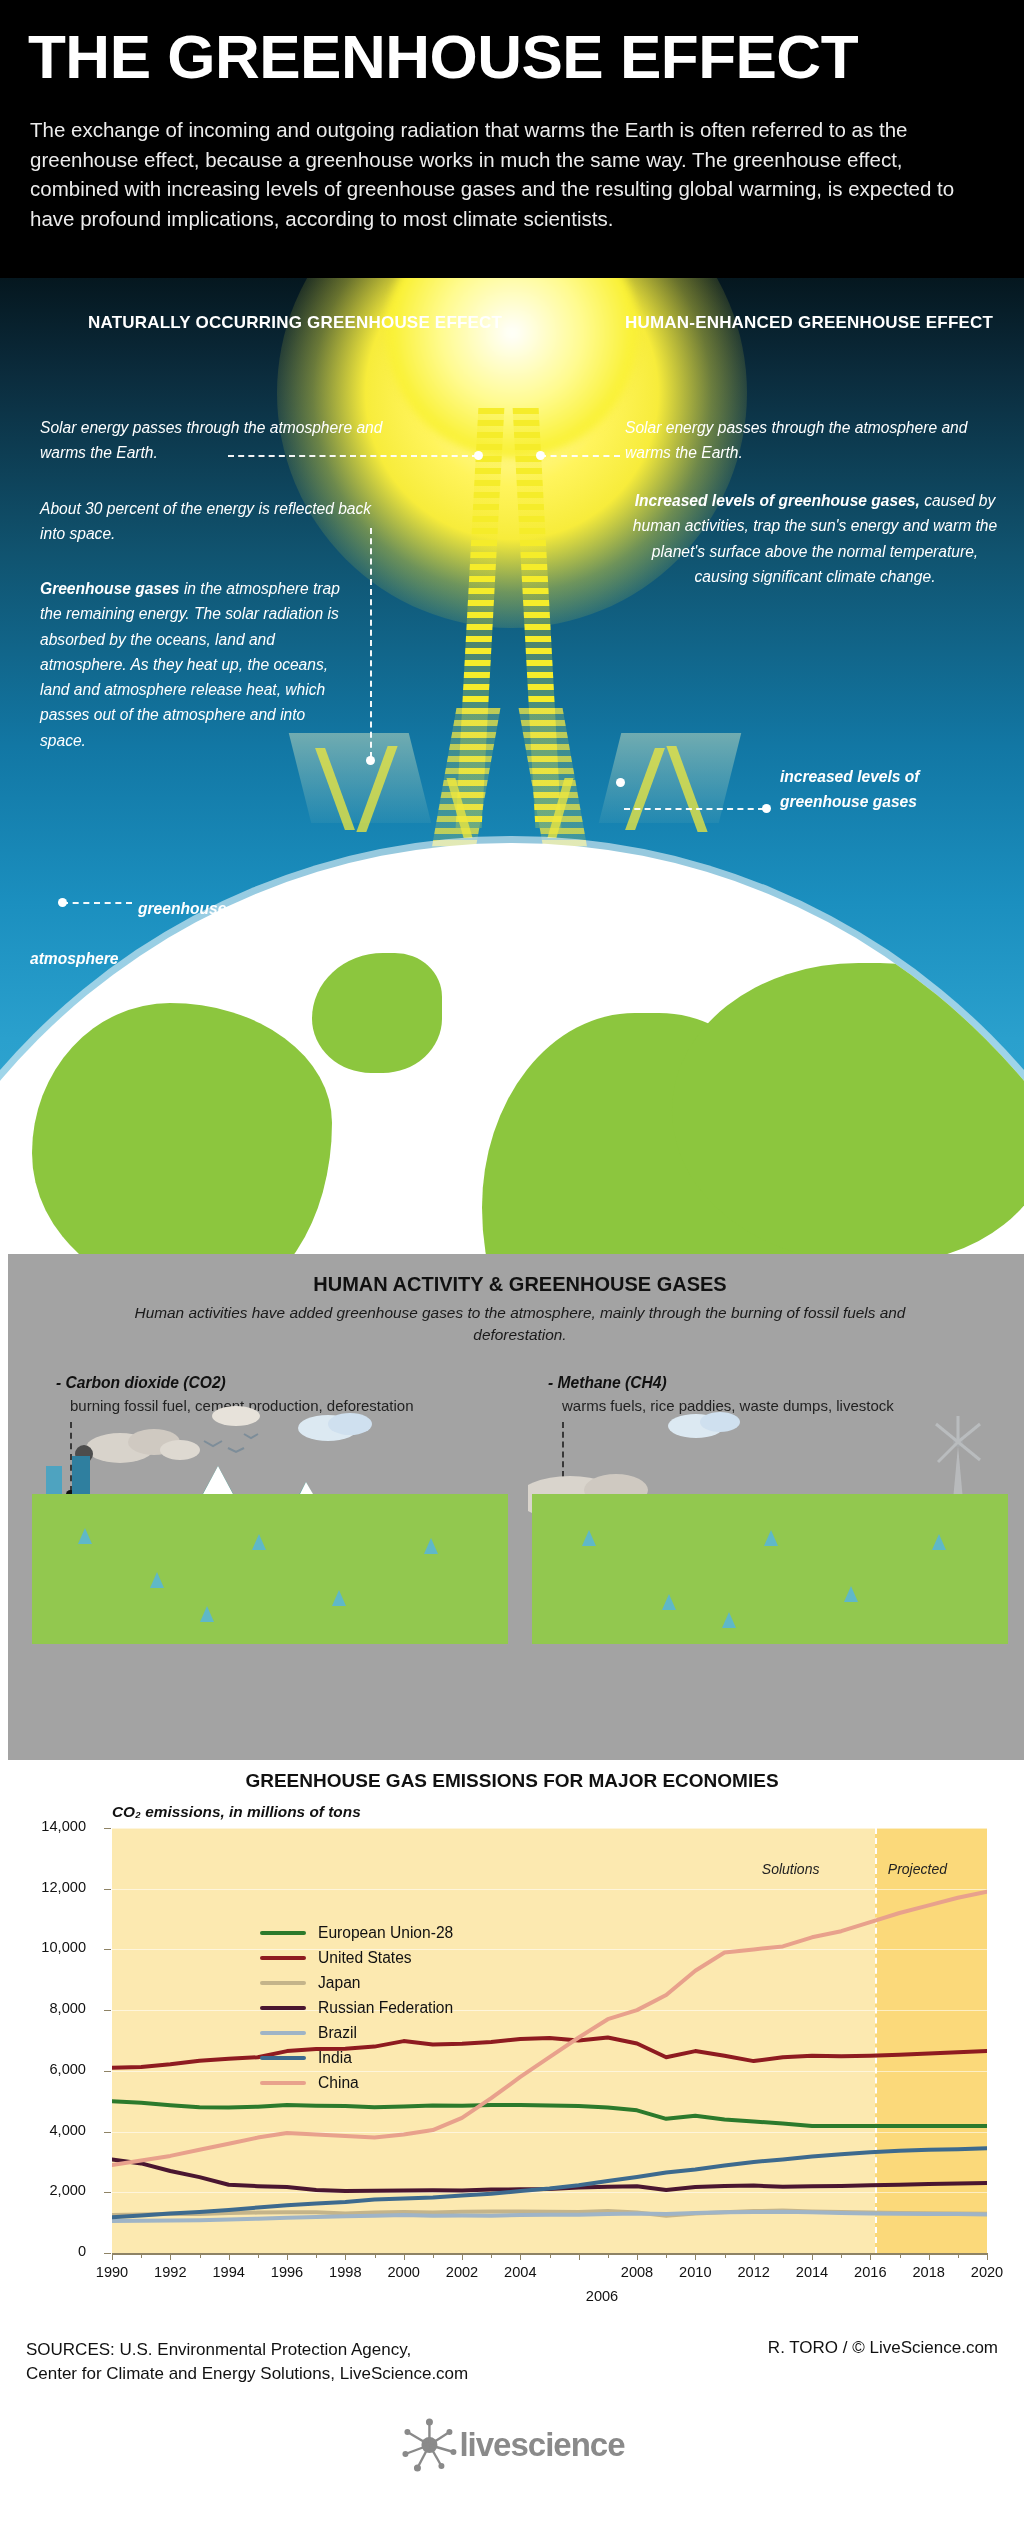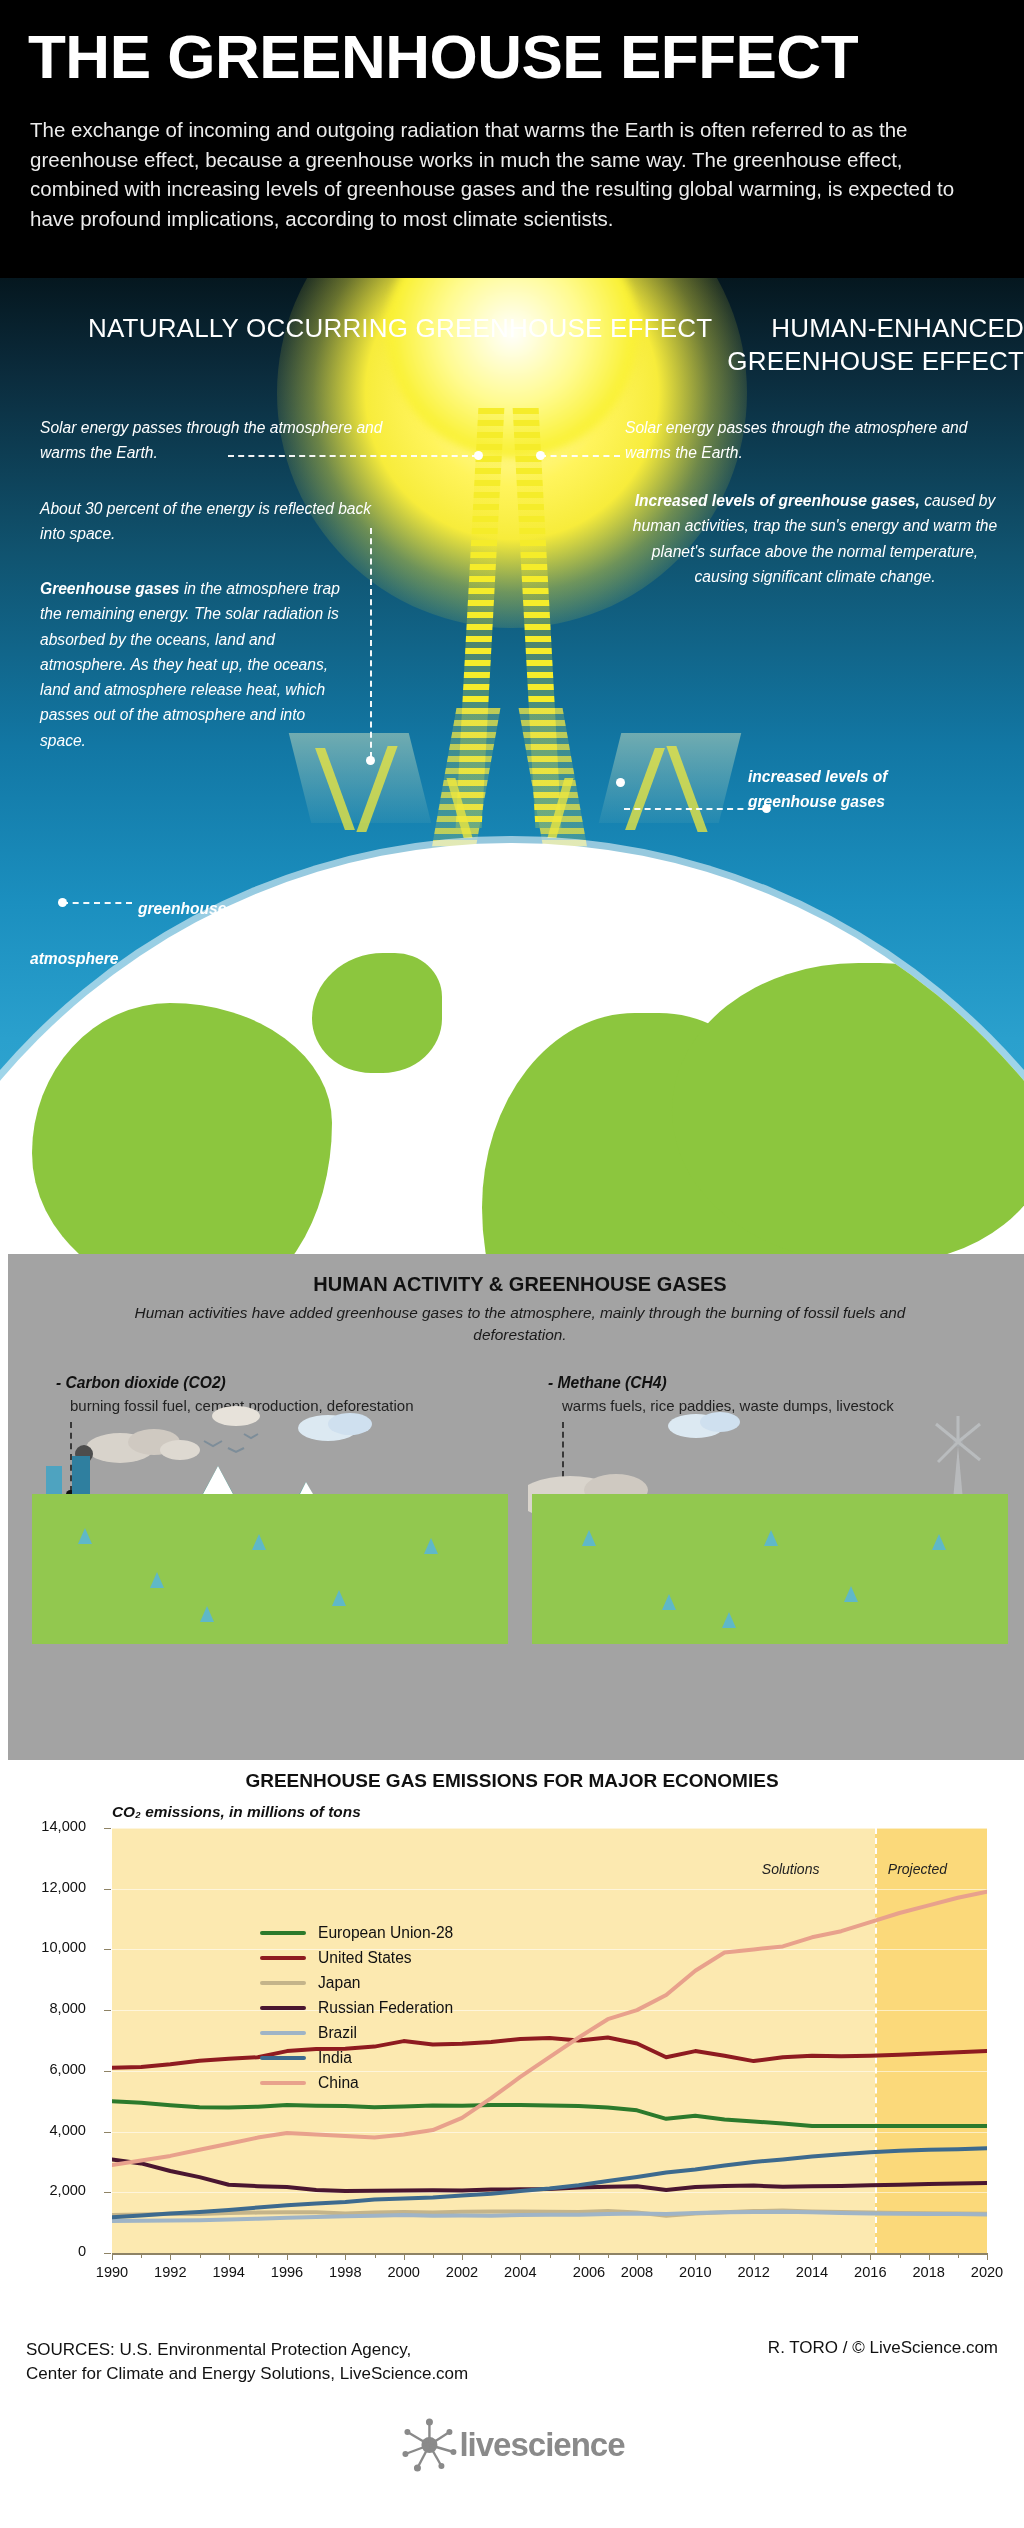--- a/index.html
+++ b/index.html
@@ -34,32 +34,32 @@
   .beam.b1{left:467px;transform:skewX(-3.1deg);}
   .beam.b2{left:524px;transform:skewX(3.1deg);}
   .beam-wide{position:absolute;top:430px;width:44px;height:300px;
         background:repeating-linear-gradient(to bottom,rgba(231,225,70,.8) 0 6px,rgba(231,225,70,.2) 6px 12px);}
   .beam-wide.w1{left:430px;transform:skewX(-10deg);}
   .beam-wide.w2{left:545px;transform:skewX(10deg);}
 
   .zig{position:absolute;background:rgba(240,232,60,.75);}
   .panel-glow{position:absolute;background:linear-gradient(to bottom,rgba(255,255,200,.40),rgba(255,255,190,.05));}
 
-  .sec-head{position:absolute;color:#fff;font-size:26px;font-weight:normal;line-height:1.28;letter-spacing:.2px;text-align:right;}
+  .sec-head{position:absolute;color:#fff;font-size:17px;font-weight:bold;line-height:1.28;letter-spacing:.2px;text-align:right;}
   .sec-head.left{left:88px;top:34px;}
   .sec-head.right{left:625px;top:34px;}
 
   .note{position:absolute;color:#fff;font-size:15.6px;font-style:italic;line-height:1.62;}
   .note b{font-weight:bold;font-style:italic;}
   .n1{left:40px;top:137px;width:380px;}
   .n2{left:40px;top:218px;width:360px;}
   .n3{left:40px;top:298px;width:300px;}
   .r1{left:625px;top:137px;width:390px;}
   .r2{left:625px;top:210px;width:380px;text-align:center;}
-  .r3{left:748px;top:486px;width:190px;}
+  .r3{left:780px;top:486px;width:190px;}
   .lbl-gg{left:138px;top:618px;width:150px;font-weight:bold;}
   .lbl-atm{left:30px;top:668px;width:200px;font-weight:bold;}
 
   .dleader{position:absolute;border-top:2px dashed #fff;opacity:.95;height:0;}
   .dleader.v{border-top:none;border-left:2px dashed #fff;width:0;}
   .dot{position:absolute;width:9px;height:9px;border-radius:50%;background:#fff;}
 
   
   .planet{position:absolute;left:50%;top:565px;width:1340px;height:1340px;margin-left:-670px;border-radius:50%;
           background:#ffffff;overflow:hidden;box-shadow:0 0 0 7px rgba(255,255,255,.55);}
@@ -387,21 +387,21 @@
         <div class="xl" style="left: 287px;">1996</div>
         <div class="xtk" style="left: 287px;"></div>
         <div class="xl" style="left: 345.333px;">1998</div>
         <div class="xtk" style="left: 345.333px;"></div>
         <div class="xl" style="left: 403.667px;">2000</div>
         <div class="xtk" style="left: 403.667px;"></div>
         <div class="xl" style="left: 462px;">2002</div>
         <div class="xtk" style="left: 462px;"></div>
         <div class="xl" style="left: 520.333px;">2004</div>
         <div class="xtk" style="left: 520.333px;"></div>
-        <div class="xl" style="left: 589px;">2006</div>
+        <div class="xl" style="left: 602px; margin-top: 24px;">2006</div>
         <div class="xtk" style="left: 578.667px;"></div>
         <div class="xl" style="left: 637px;">2008</div>
         <div class="xtk" style="left: 637px;"></div>
         <div class="xl" style="left: 695.333px;">2010</div>
         <div class="xtk" style="left: 695.333px;"></div>
         <div class="xl" style="left: 753.667px;">2012</div>
         <div class="xtk" style="left: 753.667px;"></div>
         <div class="xl" style="left: 812px;">2014</div>
         <div class="xtk" style="left: 812px;"></div>
         <div class="xl" style="left: 870.333px;">2016</div>

